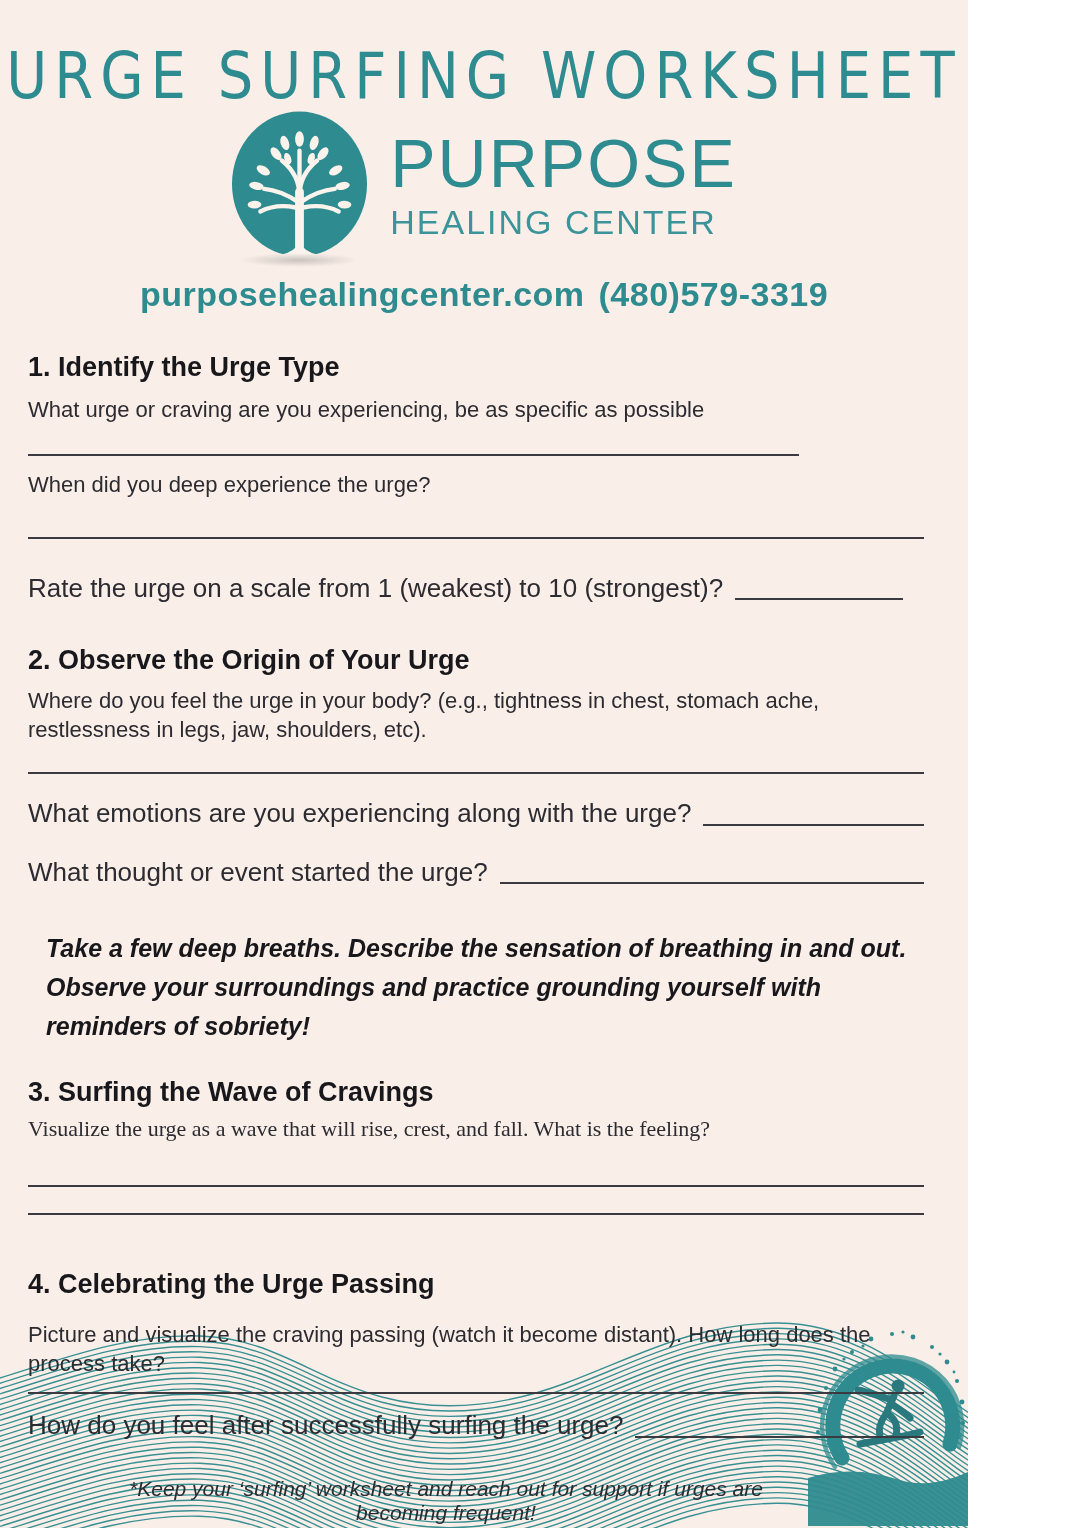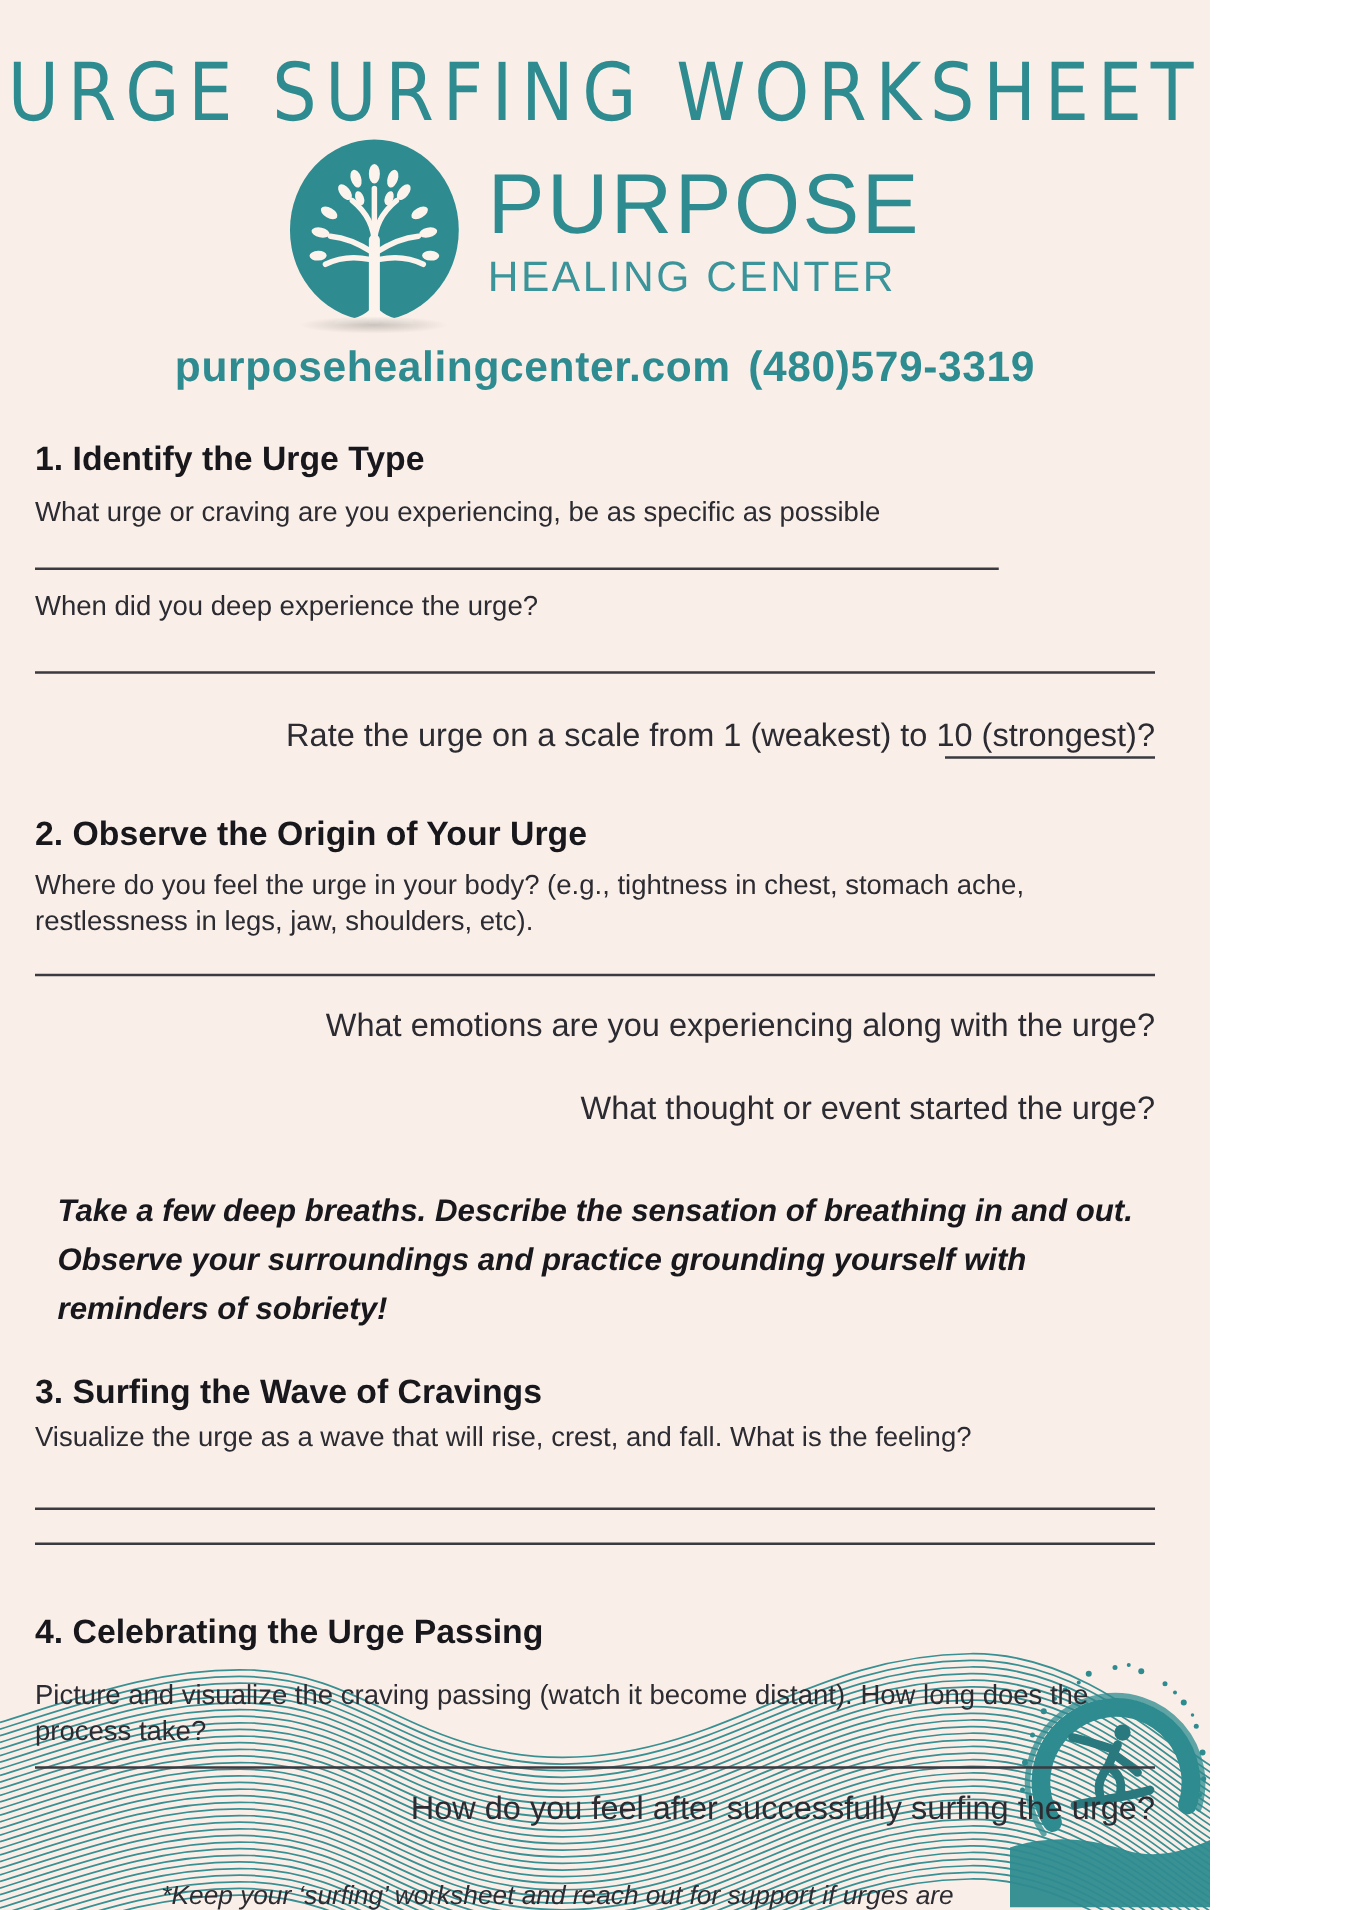--- a/index.html
+++ b/index.html
@@ -43,21 +43,21 @@
     margin-top:16px;text-align:center;
     color:#2e8b90;font-weight:bold;font-size:34px;letter-spacing:.5px;
   }
   .contact .phone{margin-left:14px;}
   
   .content{position:relative;z-index:2;padding:0 44px 0 28px;}
   .sec-h{font-size:27px;font-weight:bold;color:#17171c;margin:0;}
   .q{font-size:22px;margin:0;line-height:1.32;color:#2b2b31;}
   .rule{height:0;border-bottom:2px solid #3a3a40;}
   .rule.short{width:86%;}
-  .q-row{display:flex;align-items:flex-end;font-size:26px;line-height:1.32;flex-direction:column;}
+  .q-row{display:flex;align-items:flex-end;font-size:26px;line-height:1.32;}
   .q-row .q-inline{white-space:nowrap;}
   .q-row .fill{flex:1;border-bottom:2px solid #3a3a40;margin-left:12px;margin-bottom:5px;}
   .q-row .fill-fixed{display:inline-block;width:168px;border-bottom:2px solid #3a3a40;margin-left:12px;margin-bottom:5px;}
   .note{
     font-style:italic;font-weight:bold;
     font-size:25px;line-height:1.55;color:#17171c;
     margin:40px 10px 0 18px;
   }
   .footnote{
     font-style:italic;text-align:center;font-size:21px;color:#2b2b31;
@@ -69,21 +69,21 @@
   .m-s1r1{margin-top:30px;}
   .m-s1q2{margin-top:14px;}
   .m-s1r2{margin-top:38px;}
   .m-s1q3{margin-top:32px;}
   .m-s2h{margin-top:40px;}
   .m-s2q1{margin-top:10px;}
   .m-s2r1{margin-top:28px;}
   .m-s2q2{margin-top:24px;}
   .m-s2q3{margin-top:22px;}
   .m-s3h{margin-top:32px;}
-  .m-s3q1{margin-top:6px;}
+  .m-s3q1{margin-top:6px;font-family:Liberation Serif, serif;}
   .m-s3r1{margin-top:42px;}
   .m-s3q2{margin-top:18px;}
   .m-s3r2{margin-top:26px;}
   .m-s4h{margin-top:54px;}
   .m-s4q1{margin-top:20px;}
   .m-s4r1{margin-top:14px;}
   .m-s4q2{margin-top:14px;}
   
   .wave-lines{
     position:absolute;left:0;bottom:0;width:1080px;height:210px;z-index:0;

